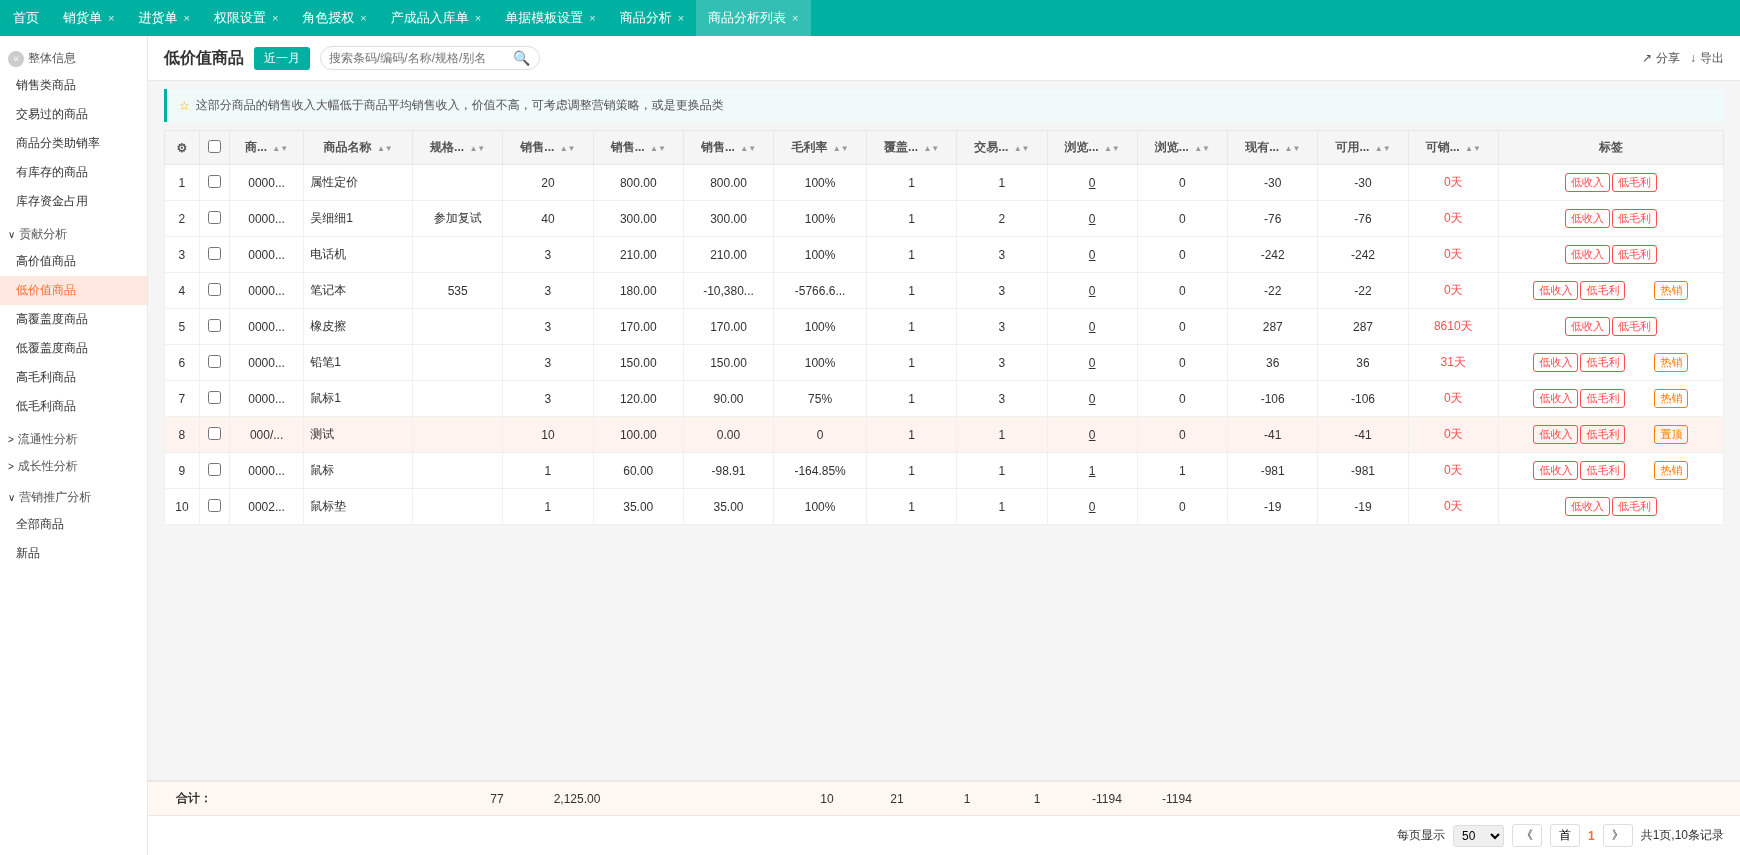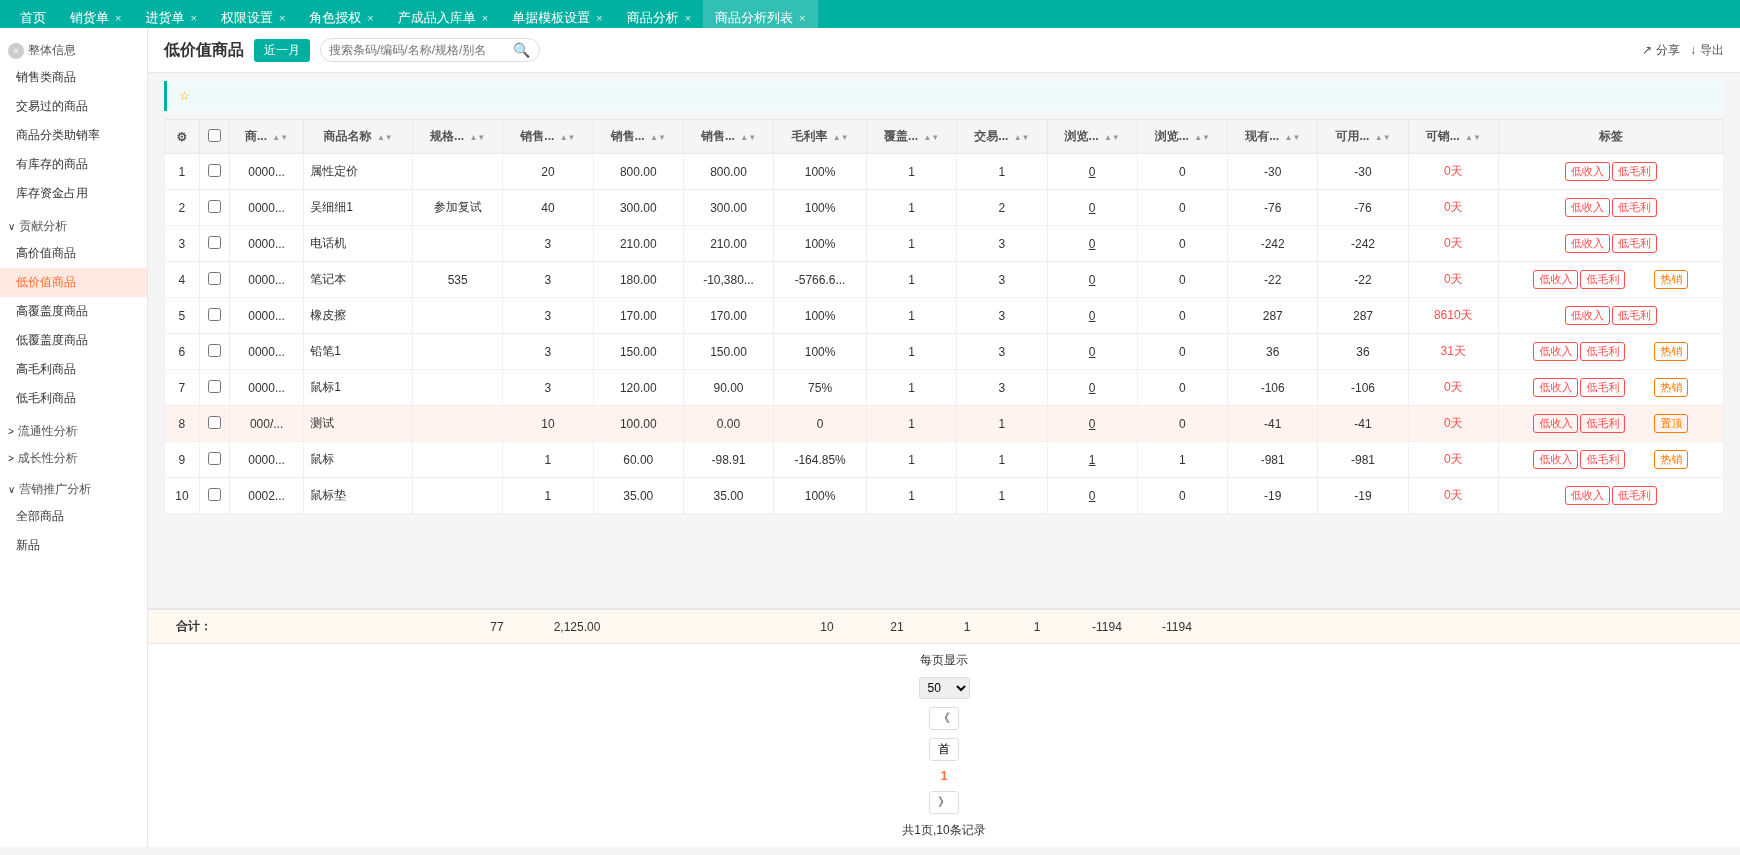--- a/index.html
+++ b/index.html
@@ -1,19 +1,19 @@
 <!DOCTYPE html>
 <html><head>
   <meta charset="utf-8">
   <style>
     * { margin: 0; padding: 0; box-sizing: border-box; }
     body { font-family: 'Microsoft YaHei', sans-serif; font-size: 12px; background: #f5f5f5; color: #333; width: 1740px; min-height: 855px; overflow-x: hidden; }
     
     
-    .top-nav { background: #00b0a0; display: flex; height: 28px; padding: 0 8px; }
+    .top-nav { background: #00b0a0; display: flex; align-items: center; height: 36px; padding: 0 1px; }
     .nav-item { color: white; padding: 0 12px; height: 36px; display: flex; align-items: center; cursor: pointer; font-size: 13px; white-space: nowrap; }
     .nav-item.active { background: rgba(255,255,255,0.2); }
     .nav-item .close-x { margin-left: 6px; font-size: 11px; opacity: 0.8; }
     
     
     .main-layout { display: flex; height: calc(855px - 36px); }
     
     
     .sidebar { width: 148px; background: white; border-right: 1px solid #e8e8e8; padding: 8px 0; overflow-y: auto; flex-shrink: 0; }
     .sidebar-item { padding: 6px 16px; cursor: pointer; color: #333; font-size: 12px; }
@@ -49,21 +49,21 @@
     .tag-red { color: #ff4d4f; border: 1px solid #ff4d4f; }
     .tag-orange { color: #ff7a00; border: 1px solid #ff7a00; margin-left: 28px; }
     .link-underline { text-decoration: underline; color: #333; }
     .days-red { color: #ff4d4f; }
     
     
     .footer-totals { background: #fff8f0; border-top: 2px solid #e8e8e8; padding: 8px 16px; display: flex; align-items: center; }
     .total-label { font-weight: bold; margin-right: 20px; color: #333; margin-left: 12px; }
     
     
-    .pagination-bar { background: white; border-top: 1px solid #e8e8e8; padding: 8px 16px; display: flex; align-items: center; justify-content: flex-end; gap: 8px; font-size: 12px; flex-direction: column; }
+    .pagination-bar { background: white; border-top: 1px solid #e8e8e8; padding: 8px 16px; display: flex; align-items: center; justify-content: flex-end; gap: 8px; font-size: 12px; }
     .pagination-bar select { border: 1px solid #ddd; padding: 2px 4px; border-radius: 3px; font-size: 12px; }
     .pagination-btn { border: 1px solid #ddd; background: white; padding: 2px 8px; cursor: pointer; border-radius: 3px; font-size: 12px; }
     .pagination-btn:disabled { color: #ccc; cursor: not-allowed; }
     .checkbox-th { width: 30px; }
     
     
     .collapse-btn { width: 16px; height: 16px; background: #ccc; border-radius: 50%; display: inline-flex; align-items: center; justify-content: center; cursor: pointer; font-size: 10px; color: white; margin-right: 4px; }
   </style>
 </head>
 <body>
@@ -162,20 +162,21 @@
         </div>
         <div class="action-btn">
           <span>↓</span>
           <span>导出</span>
         </div>
       </div>
     </div>
 
     <div class="info-banner">
       <span class="info-icon">☆</span>
+      <span>这部分商品的销售收入大幅低于商品平均销售收入，价值不高，可考虑调整营销策略，或是更换品类</span>
     </div>
 
     <div class="table-container">
       <table>
         <thead>
           <tr>
             <th>⚙</th>
             <th class="checkbox-th"><input type="checkbox" style=""></th>
             <th>商... <span class="sort-icons">▲▼</span></th>
             <th style="min-width:80px;">商品名称 <span class="sort-icons">▲▼</span></th>

